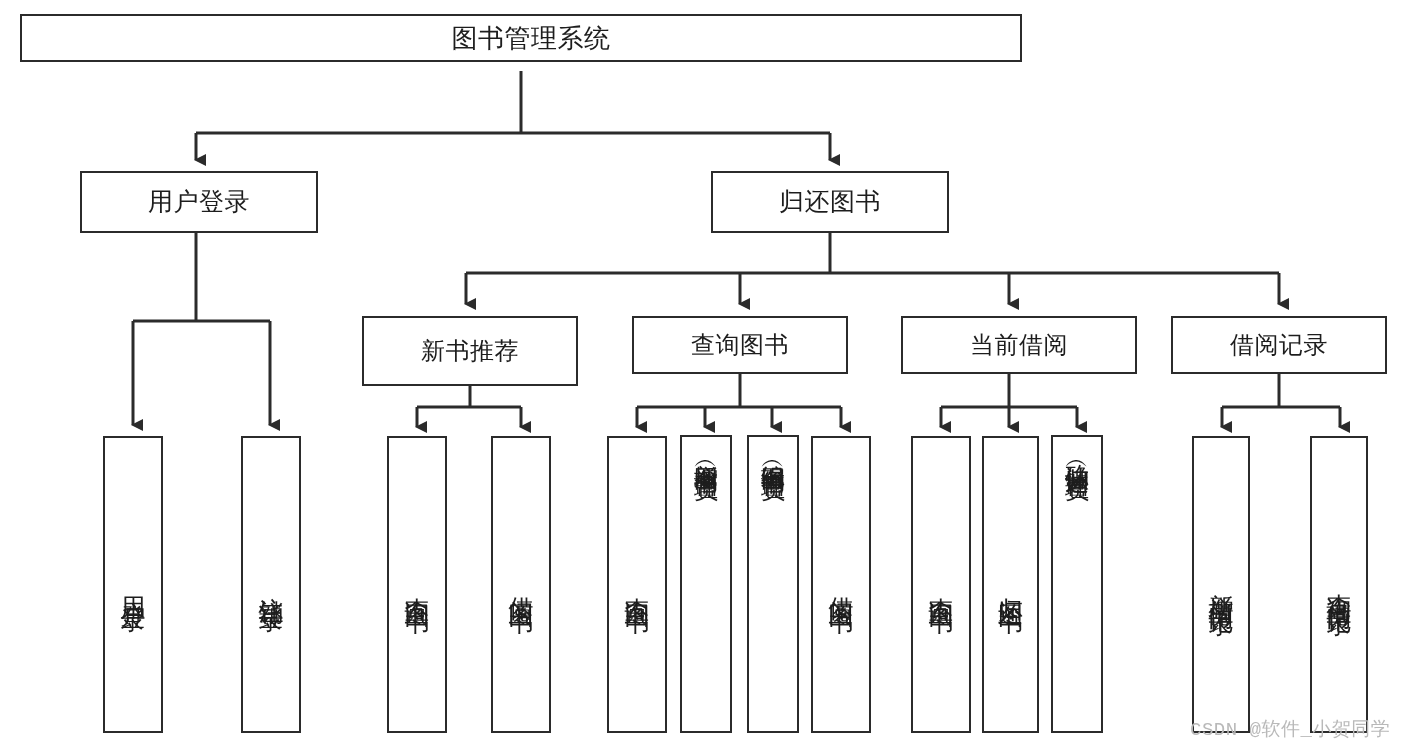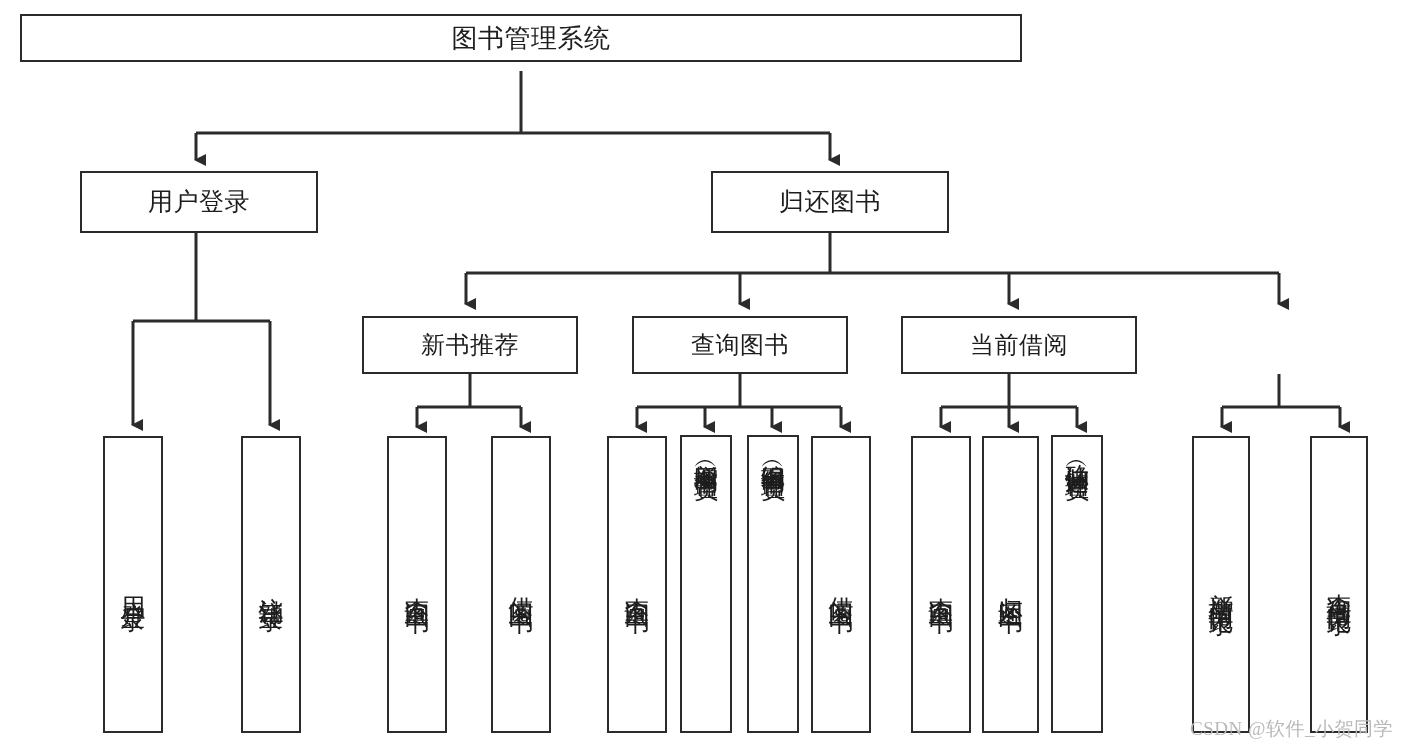--- a/index.html
+++ b/index.html
@@ -72,21 +72,21 @@
   .node.v.mid {
     align-items: center;
     padding-top: 0;
   }
   .watermark {
     position: absolute;
     font-size: 19px;
     color: #b9b9b9;
     white-space: nowrap;
     letter-spacing: 0.5px;
-    font-family: Liberation Serif, serif;
+    font-family: Liberation Mono, monospace;
   }
 </style>
 </head>
 <body>
 
 <div id="canvas">
 
   <svg class="connectors" viewBox="0 0 1405 747" xmlns="http://www.w3.org/2000/svg">
     <defs>
       <marker id="arrow" viewBox="0 0 12 12" refX="6" refY="10" markerWidth="12" markerHeight="12" orient="auto-start-reverse" markerUnits="userSpaceOnUse">
@@ -144,32 +144,35 @@
   </div>
 
   <div class="node h lvl2" style="left:80px; top:171px; width:238px; height:62px;">
     <span class="label">用户登录</span>
   </div>
 
   <div class="node h lvl2" style="left:711px; top:171px; width:238px; height:62px;">
     <span class="label">归还图书</span>
   </div>
 
-  <div class="node h lvl3" style="left:362px; top:316px; width:216px; height:58px;">
+  <div class="node h lvl3" style="left:362px; top:316px; width:216px; height:70px;">
     <span class="label">新书推荐</span>
   </div>
 
   <div class="node h lvl3" style="left:632px; top:316px; width:216px; height:58px;">
     <span class="label">查询图书</span>
   </div>
 
   <div class="node h lvl3" style="left:901px; top:316px; width:236px; height:58px;">
     <span class="label">当前借阅</span>
   </div>
 
+  <div class="node h lvl3" style="left:1171px; top:316px; width:216px; height:58px;">
+    <span class="label">借阅记录</span>
+  </div>
 
   <div class="node v mid" style="left:103px; top:436px; width:60px; height:297px;">
     <span class="label">用户登录</span>
   </div>
 
   <div class="node v mid" style="left:241px; top:436px; width:60px; height:297px;">
     <span class="label">注销登录</span>
   </div>
 
   <div class="node v mid" style="left:387px; top:436px; width:60px; height:297px;">

